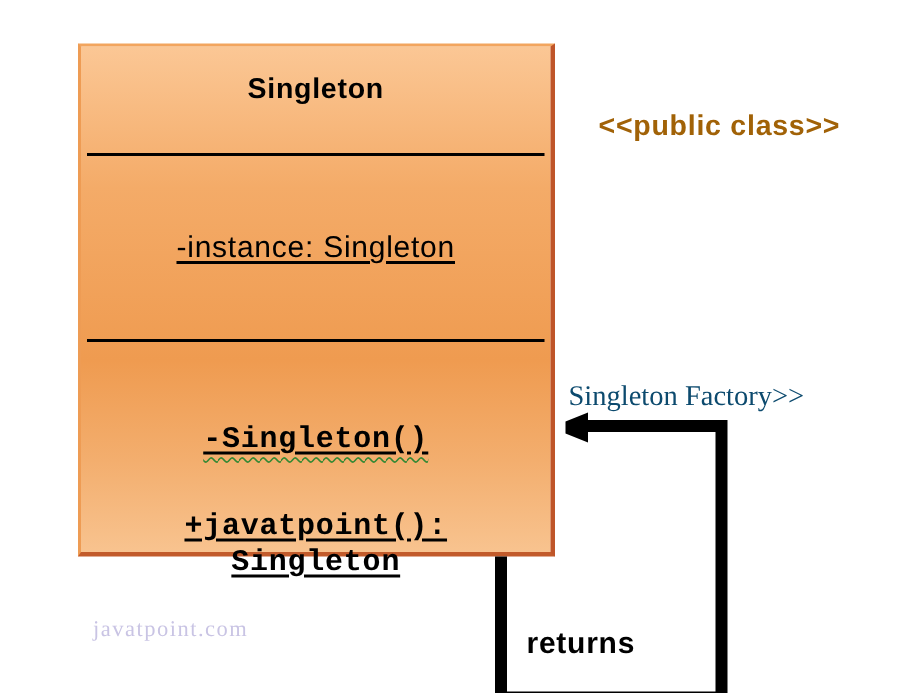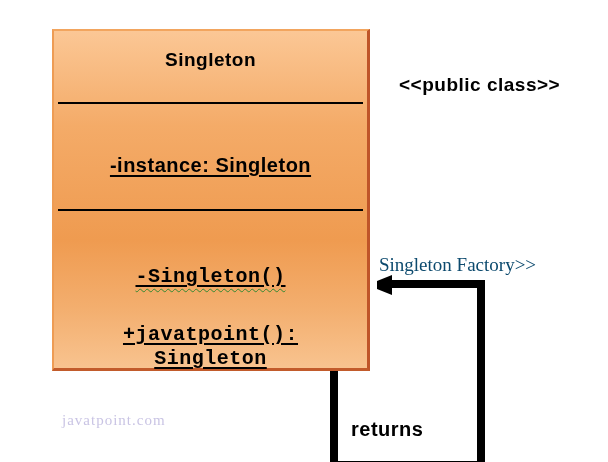--- a/index.html
+++ b/index.html
@@ -29,25 +29,25 @@
   .compartment { width: 100%; text-align: center; color: #000; }
   .comp-title {
     height: 69px;
     border-bottom: 2px solid #000;
     padding-top: 14px;
     font-size: 19px;
     font-weight: bold;
     letter-spacing: 0.5px;
   }
   .comp-attrs {
-    height: 107px;
+    height: 124px;
     border-bottom: 2px solid #000;
     padding-top: 45px;
     font-size: 20px;
-    font-weight: bold;
+    font-weight: normal;
     letter-spacing: 0.5px;
   }
   .comp-methods {
     height: 172px;
     padding-top: 50px;
     font-size: 20px;
     font-weight: bold;
     letter-spacing: 0.5px;
     font-family: Liberation Mono, monospace;
   }
@@ -121,21 +121,21 @@
     </div>
     <div class="compartment comp-attrs">
       <span class="member-line u-solid">-instance: Singleton</span>
     </div>
     <div class="compartment comp-methods">
       <span class="member-line u-wavy"><span class="u-solid">-Singleton()</span></span>
       <span class="member-line method-2 u-solid">+javatpoint(): Singleton</span>
     </div>
   </div>
 
-  <div class="stereotype-label" style="color:#000000">&lt;&lt;public class&gt;&gt;</div>
+  <div class="stereotype-label" style="color:#a16207">&lt;&lt;public class&gt;&gt;</div>
 
   <div class="factory-label" style="color:#0c4a6e">Singleton Factory&gt;&gt;</div>
 
   <div class="line loop-left-v"></div>
   <div class="line loop-bottom-h"></div>
   <div class="loop-shadow line"></div>
   <div class="line loop-right-v"></div>
   <div class="line loop-top-h"></div>
   <div class="arrowhead"></div>
 

